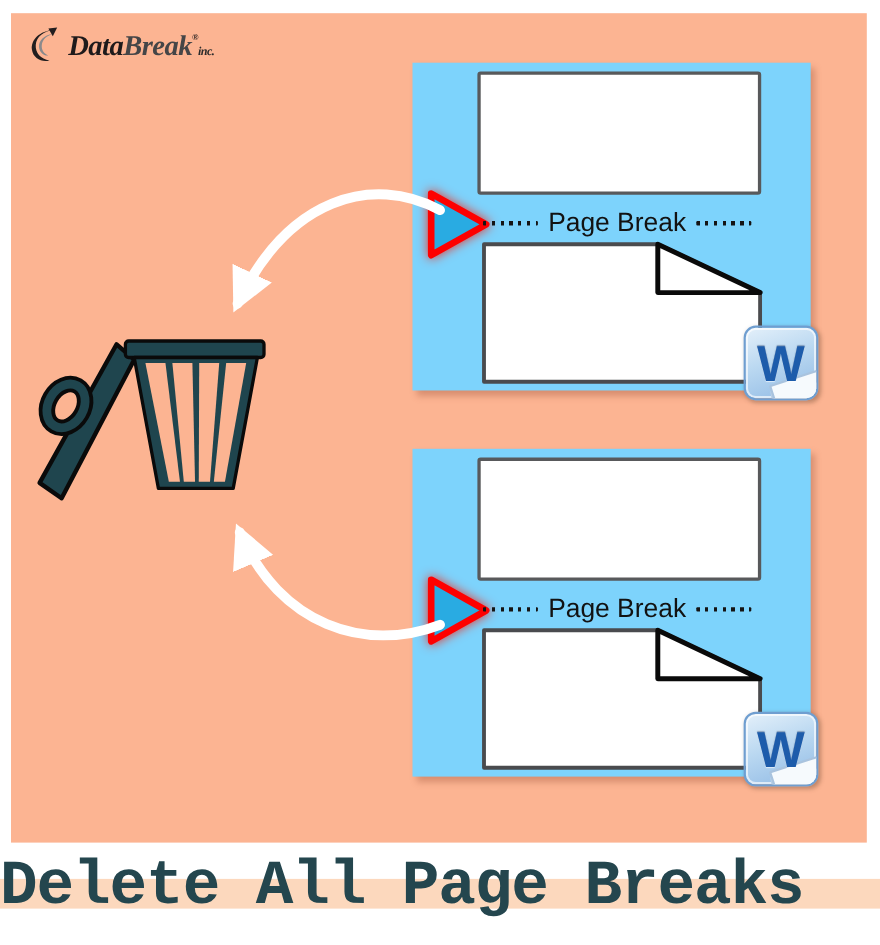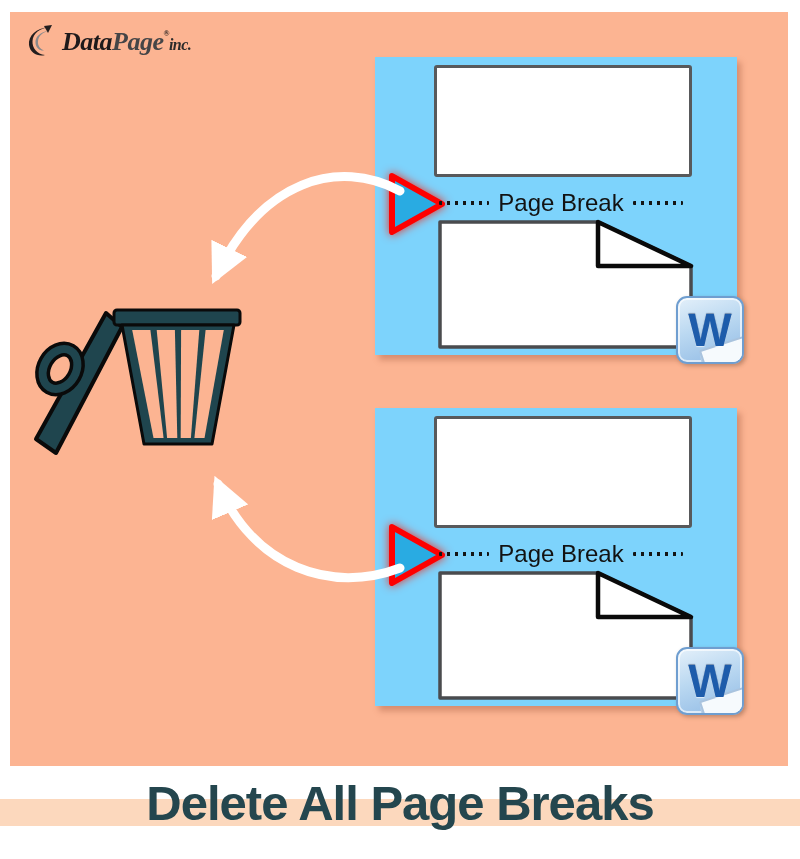--- a/index.html
+++ b/index.html
@@ -8,21 +8,21 @@
   
   .canvas{position:absolute;left:10px;top:12px;width:778px;height:754px;background:#fcb492;}
 
   
   .logo{position:absolute;left:24px;top:24px;display:flex;align-items:center;gap:2px;}
   .logo-text{font-family:"Liberation Serif","DejaVu Serif",serif;font-weight:bold;font-style:italic;
              font-size:26px;line-height:1;letter-spacing:-0.5px;white-space:nowrap;}
   .logo-data{color:#1e1a1b;}
   .logo-numen{color:#454547;}
   .logo-reg{font-size:8px;vertical-align:14px;color:#1e1a1b;font-style:normal;}
-  .logo-inc{font-size:16px;color:#2b2b2b;vertical-align:0px;}
+  .logo-inc{font-size:11px;color:#2b2b2b;vertical-align:0px;}
 
   
   .panel{position:absolute;left:375px;width:362px;height:298px;background:#7dd3fc;
          box-shadow:4px 5px 6px rgba(160,85,60,0.40);}
   .panel.p1{top:57px;} .panel.p2{top:408px;}
   .page-top{position:absolute;left:59px;top:8px;width:252px;height:106px;background:#ffffff;
             border:3px solid #58595b;border-radius:3px;}
   .break-row{position:absolute;left:64px;top:133px;width:244px;height:26px;
              display:flex;align-items:center;}
   .dots{flex:1;height:4px;border-radius:1px;
@@ -44,38 +44,38 @@
   .word-letter{position:absolute;left:0;top:2px;width:100%;text-align:center;
                font-weight:bold;font-size:46px;line-height:60px;color:#1d5cab;
                text-shadow:0 1px 1px rgba(255,255,255,0.6),0 -1px 1px rgba(10,40,90,0.45);}
 
   
   .trash-svg{position:absolute;left:28px;top:303px;width:230px;height:165px;overflow:visible;}
   .arrows-svg{position:absolute;left:0;top:0;width:800px;height:859px;pointer-events:none;}
 
   
   .footer-bar{position:absolute;left:0;top:799px;width:800px;height:27px;background:#fcd8bd;}
-  .headline{position:absolute;left:0;top:775px;width:800px;margin:0;text-align:center;
-            font-family:Liberation Sans, sans-serif;font-weight:bold;
-            font-size:49px;line-height:1.15;color:#24464e;letter-spacing:-1px;}
+  .headline{position:absolute;left:0;top:775px;width:800px;margin:0;
+            font-family:Liberation Mono, monospace;font-weight:bold;
+            font-size:57px;line-height:1.15;color:#24464e;letter-spacing:-1px;}
 </style>
 </head>
 <body>
 
 <div class="stage">
 
   <div class="canvas"></div>
 
   <div class="logo">
     <svg width="36" height="36" viewBox="0 0 36 36">
       <path d="M25,3 C12,4 4,12 5,21 C6,29 14,33 21,31 C13,30 8,24 8.5,17 C9,9 16,4.5 25,3 Z" fill="#221e1f"></path>
       <path d="M24,7 C16,8 11,13 11.5,19 C12,24 16,27 20,26.5 C16,25 13.5,21.5 14,17 C14.5,12 18.5,8.5 24,7 Z" fill="#8a8a8c"></path>
       <path d="M20,2 L28,1 L24,9 Z" fill="#221e1f"></path>
     </svg>
-    <div class="logo-text"><span class="logo-data">Data</span><span class="logo-numen">Page</span><span class="logo-reg">®</span><span class="logo-inc">inc.</span>
+    <div class="logo-text"><span class="logo-data">Data</span><span class="logo-numen">Break</span><span class="logo-reg">®</span><span class="logo-inc">inc.</span>
     </div>
   </div>
 
   <svg class="trash-svg" viewBox="0 0 230 165">
 
     <g>
       <path d="M78,10 L94,24 L28,150 L8,136 Z" fill="#1f454e" stroke="#0a0a0a" stroke-width="4" stroke-linejoin="round"></path>
       <g transform="rotate(30 32 66)">
         <ellipse cx="32" cy="66" rx="16" ry="21" fill="none" stroke="#0a0a0a" stroke-width="15"></ellipse>
         <ellipse cx="32" cy="66" rx="16" ry="21" fill="none" stroke="#1f454e" stroke-width="8"></ellipse>

